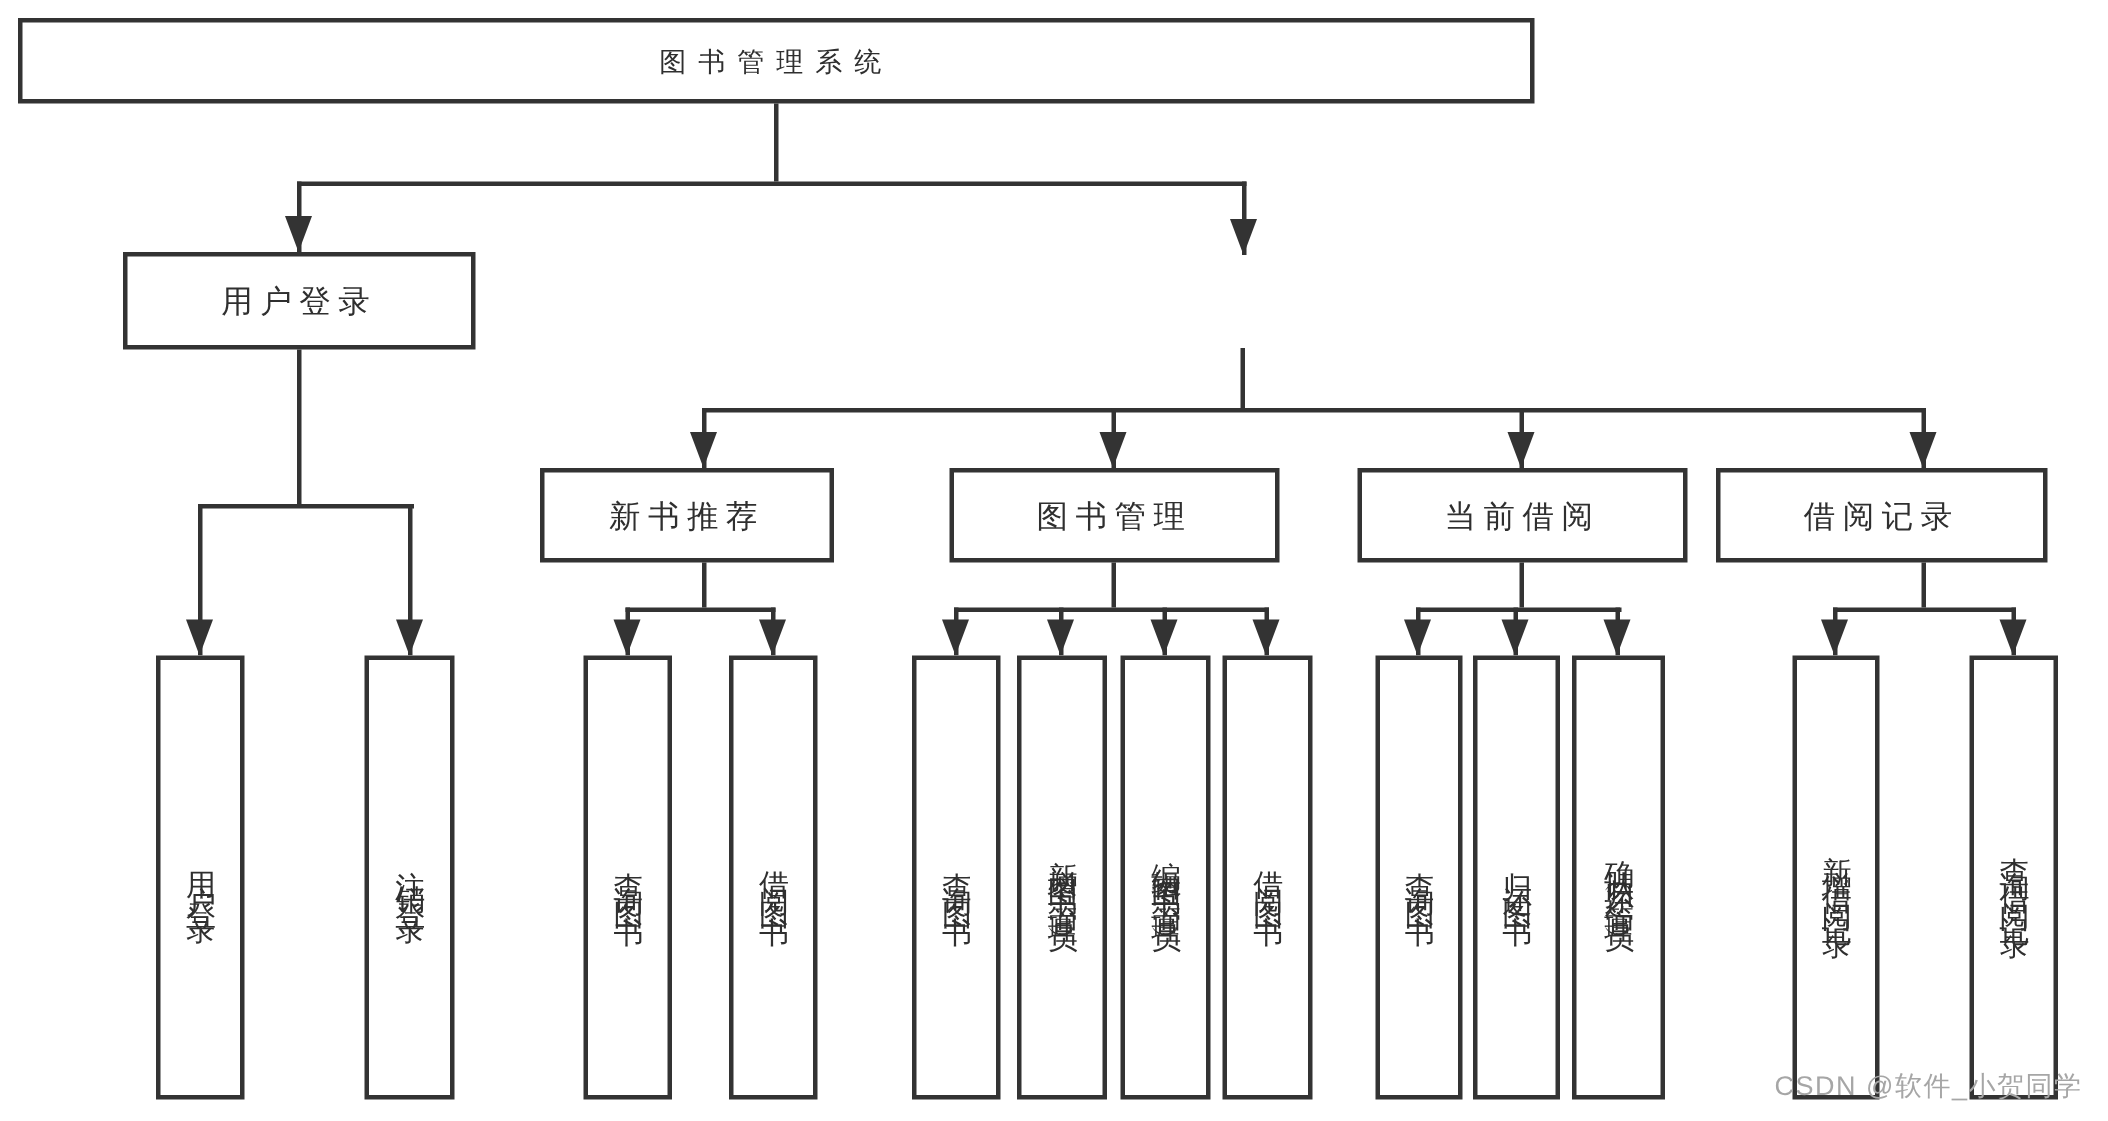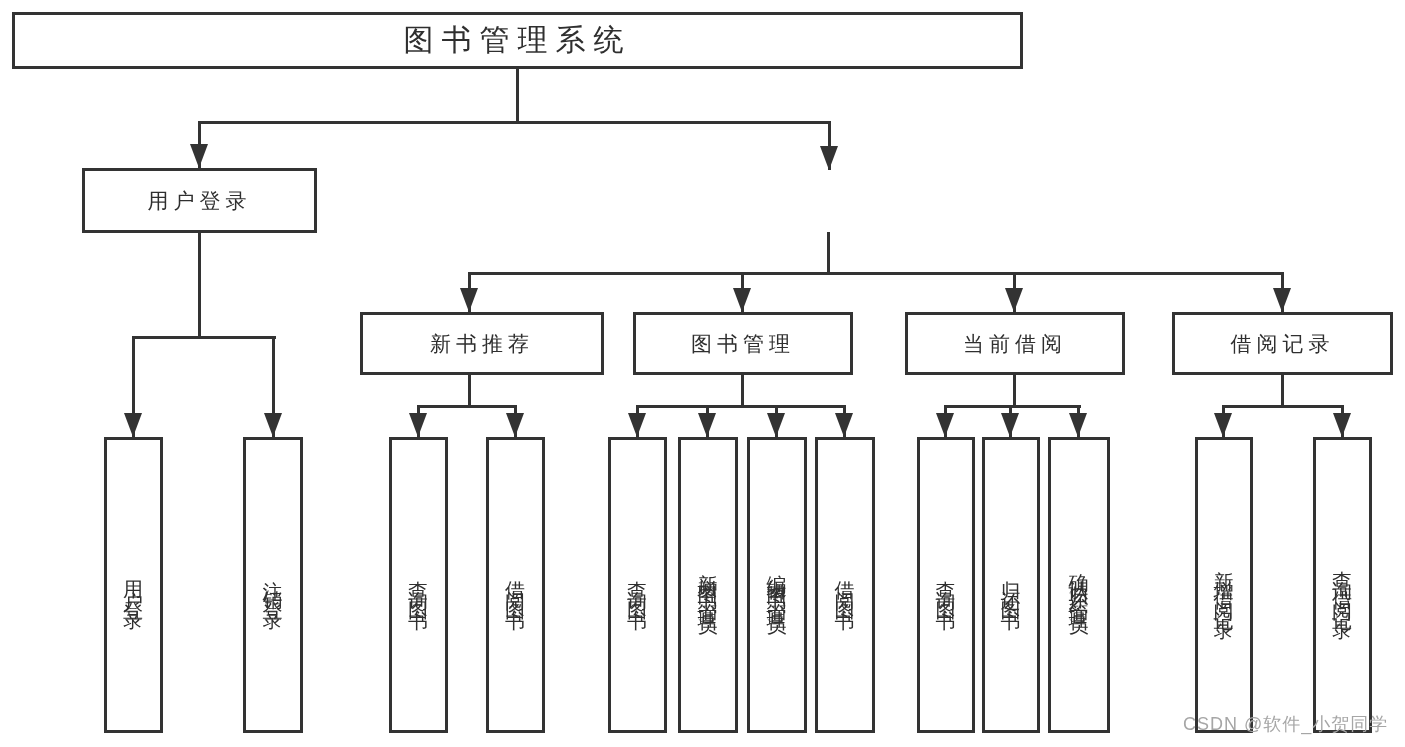--- a/index.html
+++ b/index.html
@@ -7,21 +7,21 @@
     position:relative;width:1405px;height:747px;background:var(--bg,#fff);
     font-family:"Liberation Sans","DejaVu Sans",sans-serif;color:var(--text,#2f2f2f);
     overflow:hidden;
   }
   .box{
     position:absolute;box-sizing:border-box;background:#fff;
     border:3px solid var(--line,#333);
     display:flex;align-items:center;justify-content:center;
     font-size:21px;letter-spacing:5px;white-space:nowrap;
   }
-  .root{font-size:30px;letter-spacing:8px;}
+  .root{font-size:18px;letter-spacing:8px;}
   .leaf{position:absolute;box-sizing:border-box;background:#fff;
     border:3px solid var(--line,#333);
     display:flex;align-items:center;justify-content:center;}
   .vtext{writing-mode:vertical-rl;text-orientation:mixed;
     font-size:20px;letter-spacing:10px;line-height:1;white-space:nowrap;}
   .vtext.long{letter-spacing:6px;}
   .hl,.vl{position:absolute;background:var(--line,#333);}
   .hl{height:3px;}
   .vl{width:3px;}
   .ah{position:absolute;width:0;height:0;
@@ -59,24 +59,24 @@
   <div class="hl" style="left:469px;top:272px;width:814px;"></div>
   <div class="vl" style="left:468px;top:272px;height:40px;"></div>
   <div class="ah" style="left:460px;top:288px;"></div>
   <div class="vl" style="left:741px;top:272px;height:40px;"></div>
   <div class="ah" style="left:733px;top:288px;"></div>
   <div class="vl" style="left:1013px;top:272px;height:40px;"></div>
   <div class="ah" style="left:1005px;top:288px;"></div>
   <div class="vl" style="left:1281px;top:272px;height:40px;"></div>
   <div class="ah" style="left:1273px;top:288px;"></div>
 
-  <div class="box" style="left:360px;top:312px;width:244px;height:63px;">新书推荐</div>
+  <div class="box" style="left:360px;top:312px;width:196px;height:63px;">新书推荐</div>
   <div class="box" style="left:633px;top:312px;width:220px;height:63px;">图书管理</div>
   <div class="box" style="left:905px;top:312px;width:220px;height:63px;">当前借阅</div>
-  <div class="box" style="left:1172px;top:312px;width:221px;height:63px;">借阅记录</div>
+  <div class="box" style="left:1144px;top:312px;width:221px;height:63px;">借阅记录</div>
 
   <div class="vl" style="left:468px;top:375px;height:30px;"></div>
   <div class="hl" style="left:417px;top:405px;width:100px;"></div>
   <div class="vl" style="left:417px;top:405px;height:32px;"></div>
   <div class="ah" style="left:409px;top:413px;"></div>
   <div class="vl" style="left:514px;top:405px;height:32px;"></div>
   <div class="ah" style="left:506px;top:413px;"></div>
 
   <div class="vl" style="left:741px;top:375px;height:30px;"></div>
   <div class="hl" style="left:636px;top:405px;width:210px;"></div>

